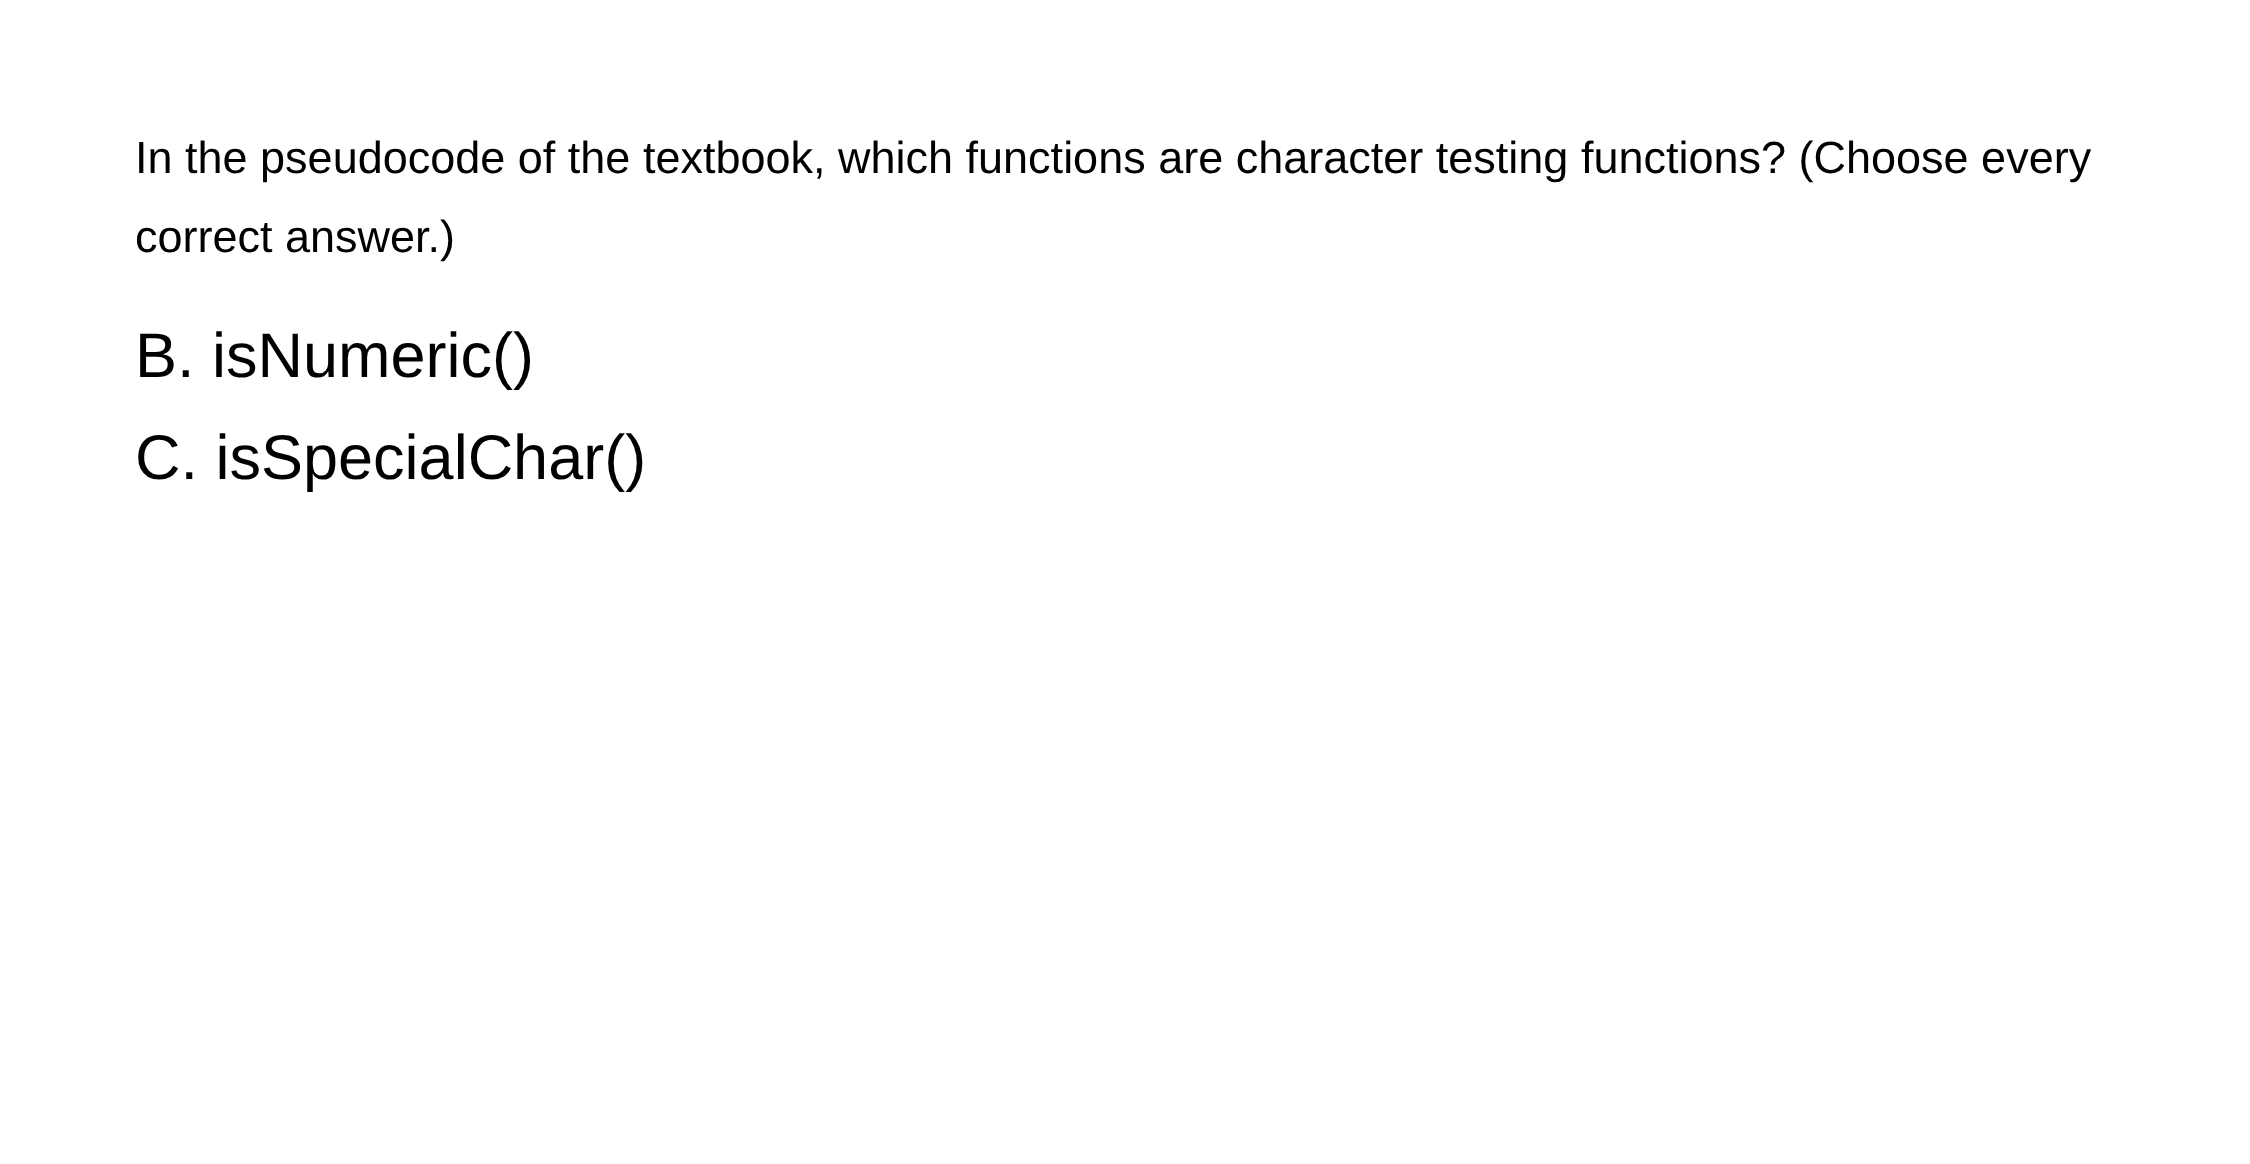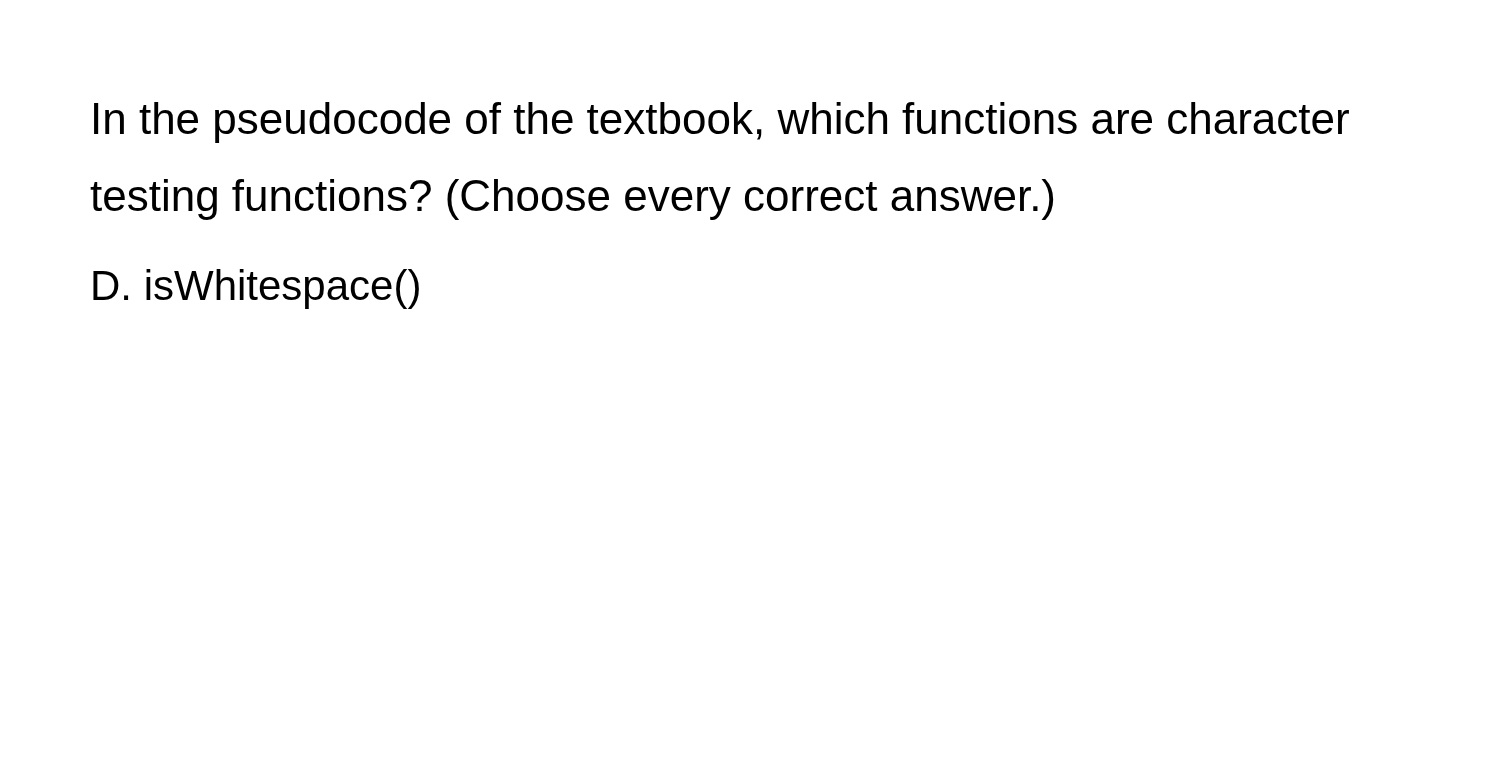--- a/index.html
+++ b/index.html
@@ -9,34 +9,35 @@
     }
     body {
       width: 1500px;
       height: 776px;
       background: #ffffff;
       font-family: -apple-system, BlinkMacSystemFont, "Segoe UI", Helvetica, Arial, sans-serif;
       color: #000000;
       padding: 80px 90px;
     }
     .question-text {
-      font-size: 44px;
+      font-size: 30px;
       line-height: 1.75;
       font-weight: 400;
       margin-bottom: 18px;
     }
     .options {
       font-size: 42px;
       line-height: 1.62;
       font-weight: 400;
     }
     .option {
       display: block;
     }
   </style>
 </head>
 <body>
 
 <div class="question-text">In the pseudocode of the textbook, which functions are character testing functions? (Choose every correct answer.)</div>
 
 <div class="options">
-  <span class="option">D. isWhitespace()</span>
+  <span class="option">B. isNumeric()</span>
+  <span class="option">C. isSpecialChar()</span>
 </div>
 
 </body></html>

